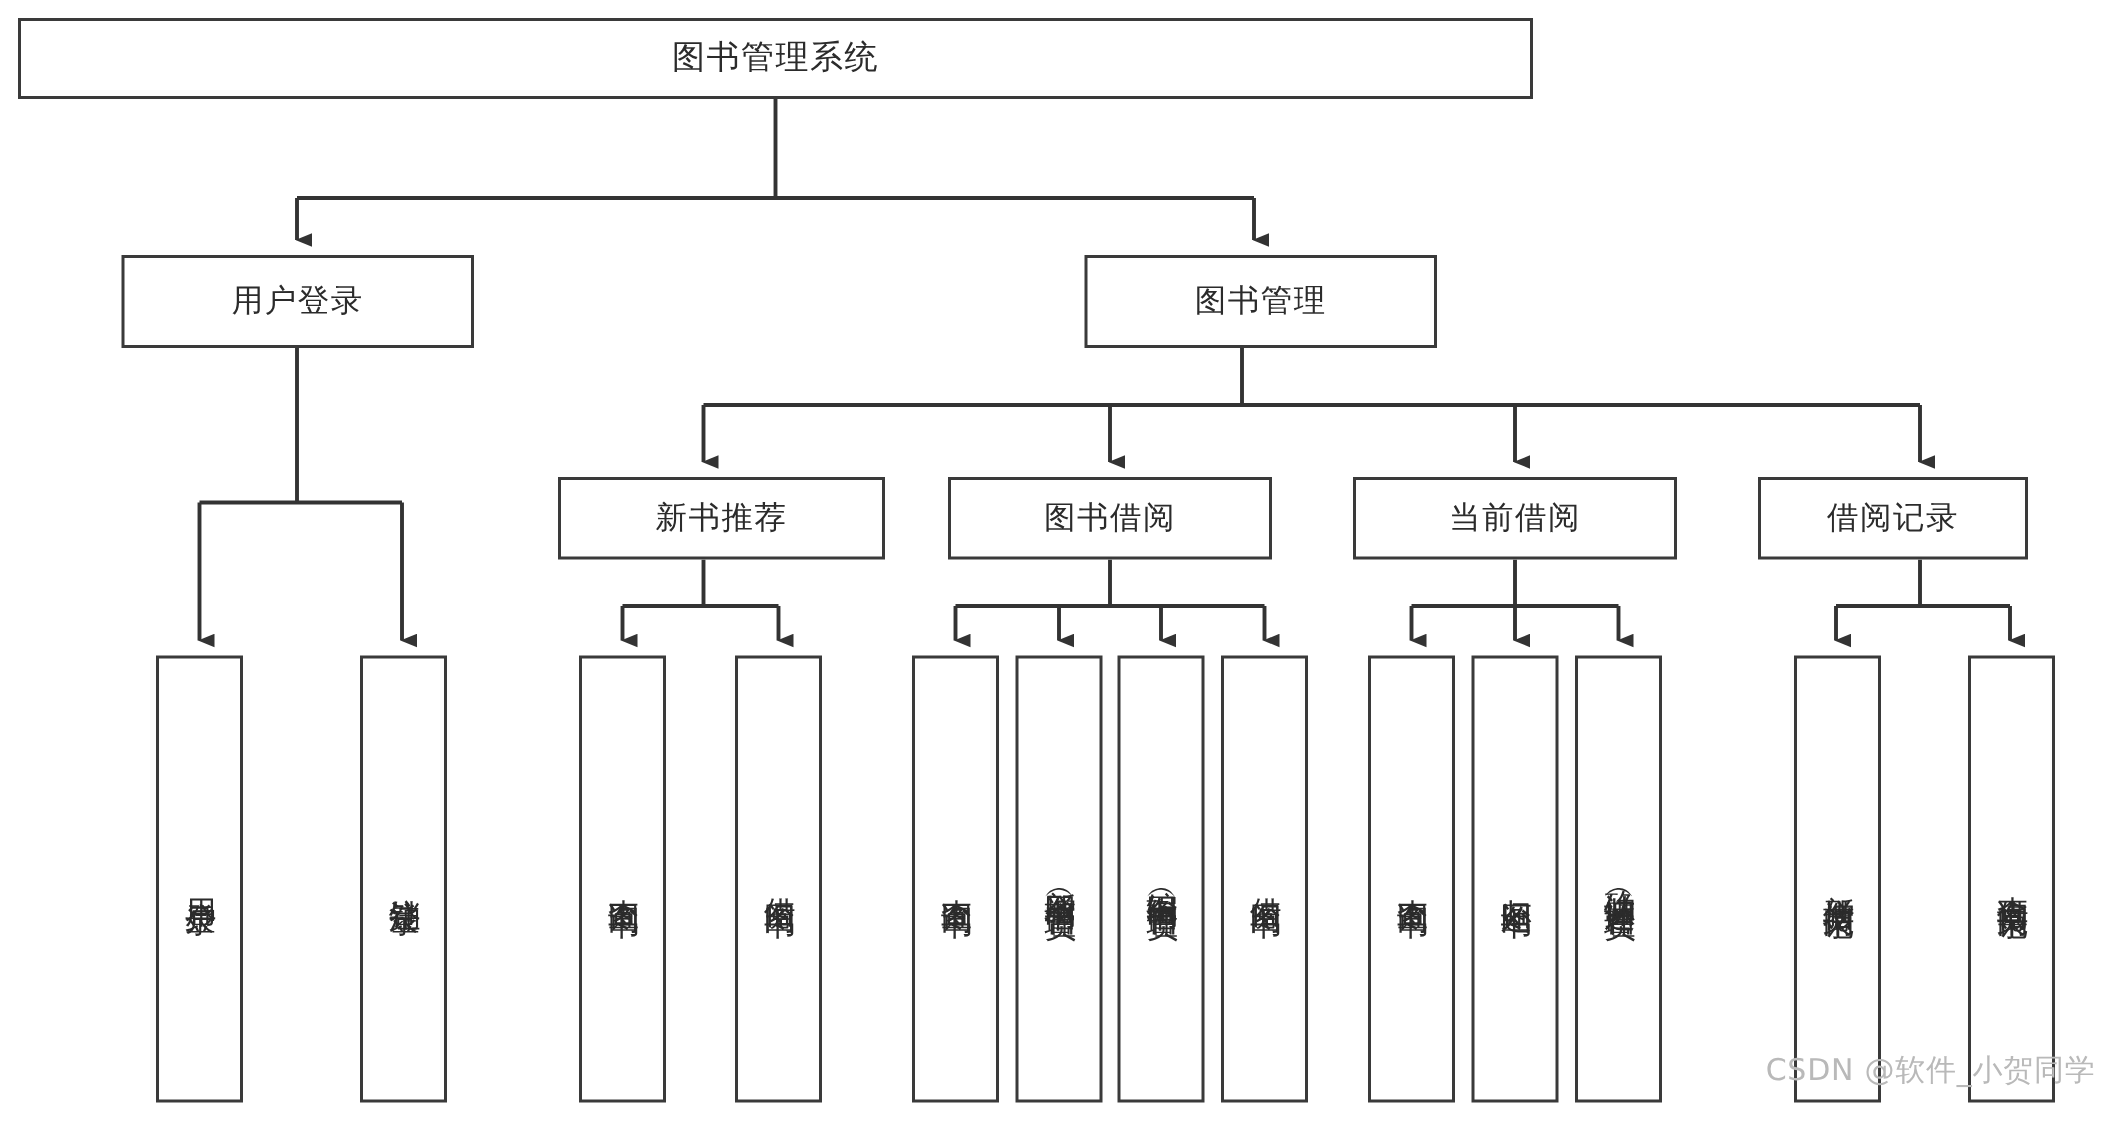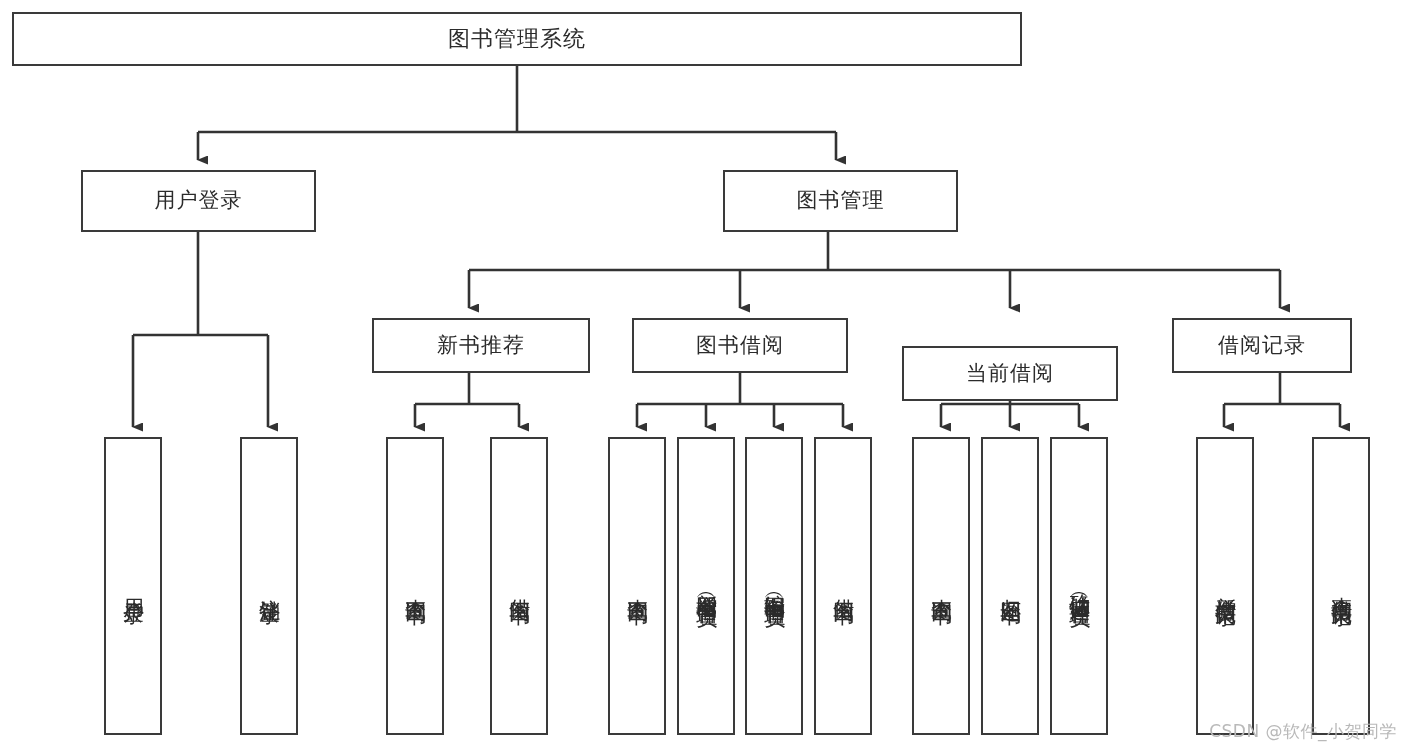--- a/index.html
+++ b/index.html
@@ -46,22 +46,22 @@
     padding:6px 0;
     text-align:center;
   }
   .node.vert span{
     writing-mode:vertical-rl;
     text-orientation:upright;
     display:block;
   }
   .watermark{
     position:absolute;
-    right:8px;bottom:4px;
-    font-size:17px;
+    right:8px;bottom:20px;
+    font-size:20px;
     color:#b9b9b9;
     letter-spacing:.5px;
     z-index:3;
     white-space:nowrap;
   }
 </style>
 </head>
 <body>
 
 <div id="canvas">
@@ -126,21 +126,21 @@
   <div class="node horiz" style="left:711px;top:170px;width:235px;height:62px;margin-left:12px;">
     <span>图书管理</span>
   </div>
 
   <div class="node horiz" style="left:360px;top:318px;width:218px;height:55px;margin-left:12px;">
     <span>新书推荐</span>
   </div>
   <div class="node horiz" style="left:632px;top:318px;width:216px;height:55px;text-align:right;">
     <span>图书借阅</span>
   </div>
-  <div class="node horiz" style="left:902px;top:318px;width:216px;height:55px;margin-top:28px;">
+  <div class="node horiz" style="left:902px;top:318px;width:216px;height:55px;">
     <span>当前借阅</span>
   </div>
   <div class="node horiz" style="left:1172px;top:318px;width:180px;height:55px;">
     <span>借阅记录</span>
   </div>
 
   <div class="node vert" style="left:104px;top:437px;width:58px;height:298px;">
     <span>用户登录</span>
   </div>
   <div class="node vert" style="left:240px;top:437px;width:58px;height:298px;">

